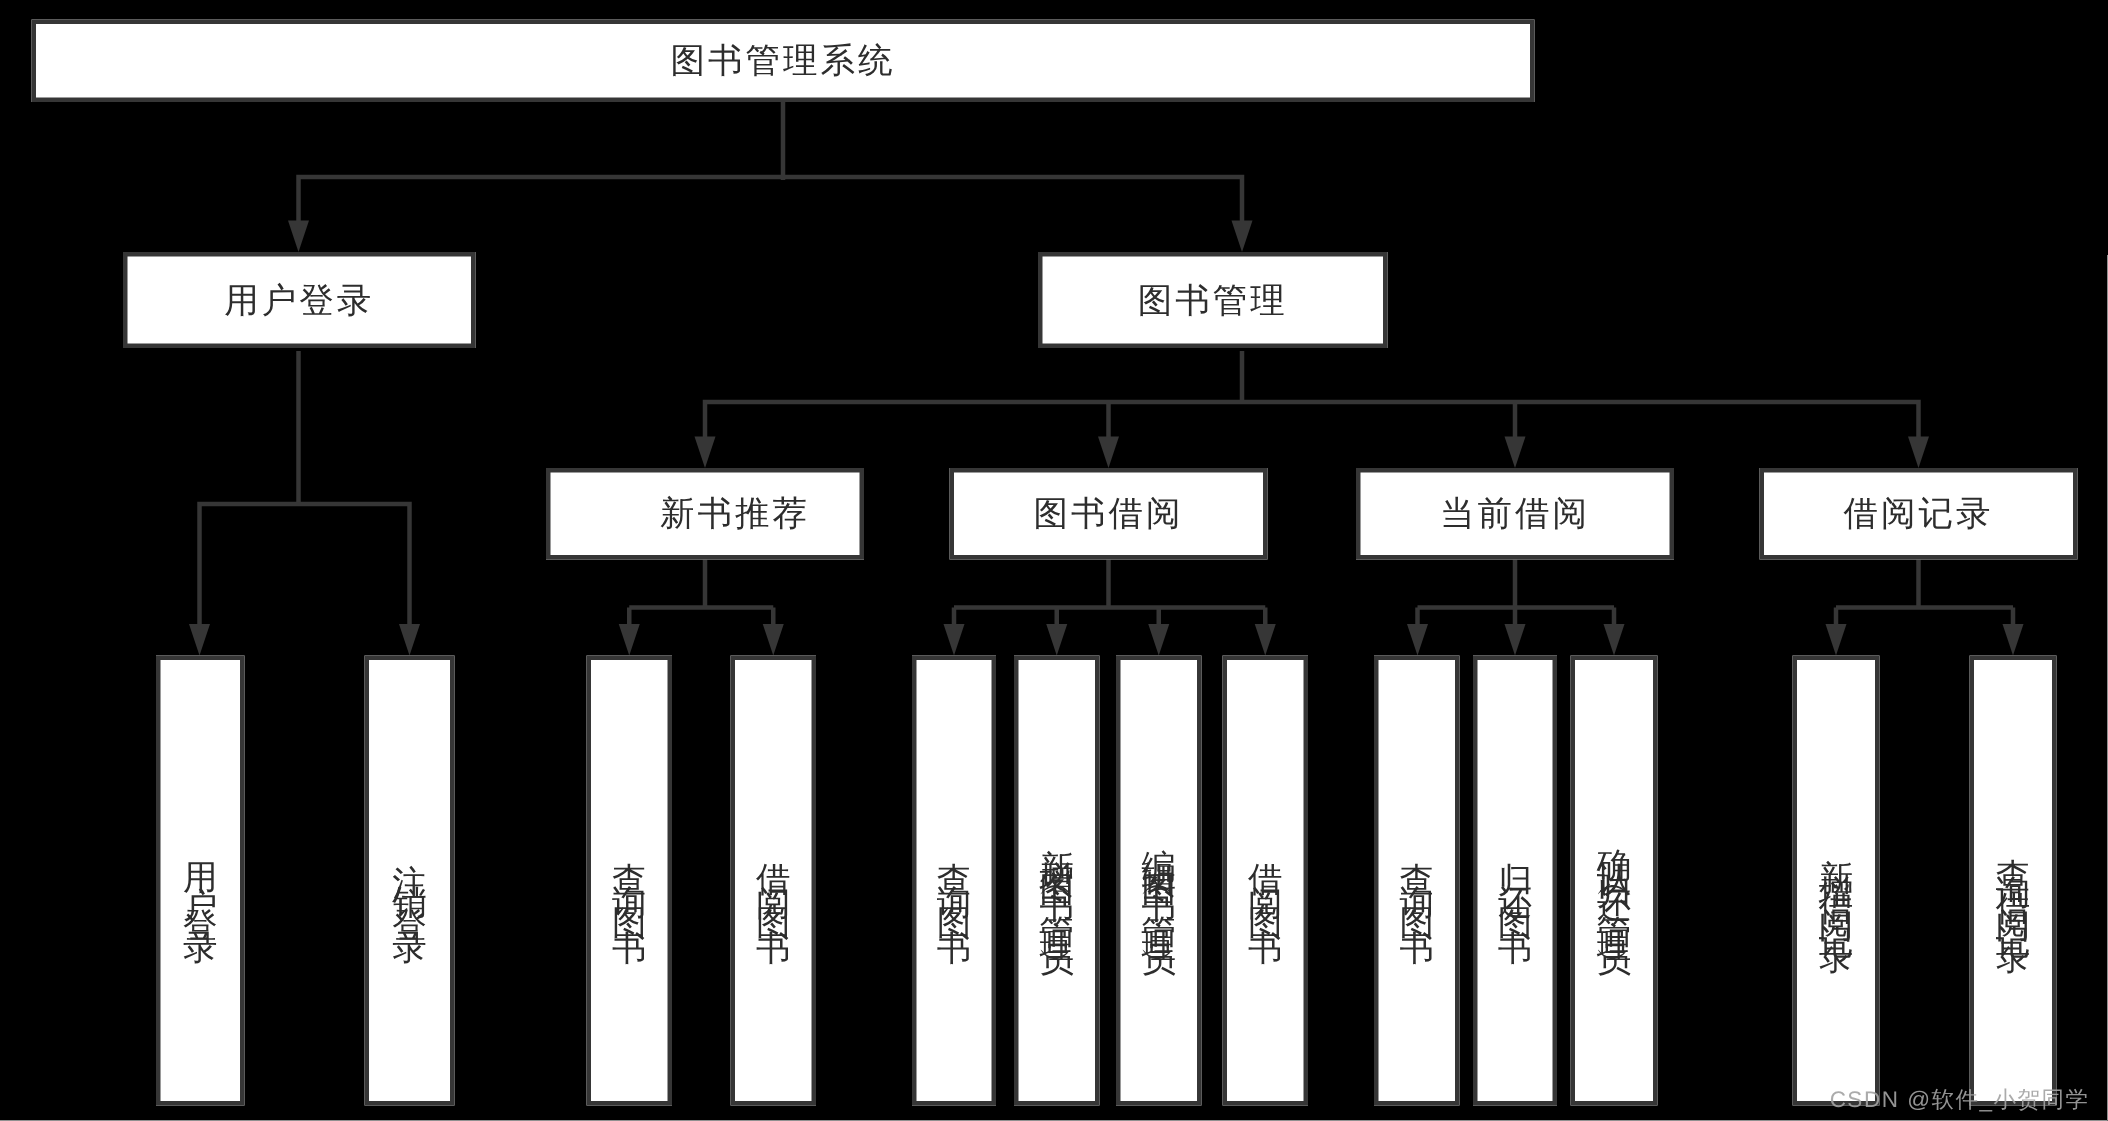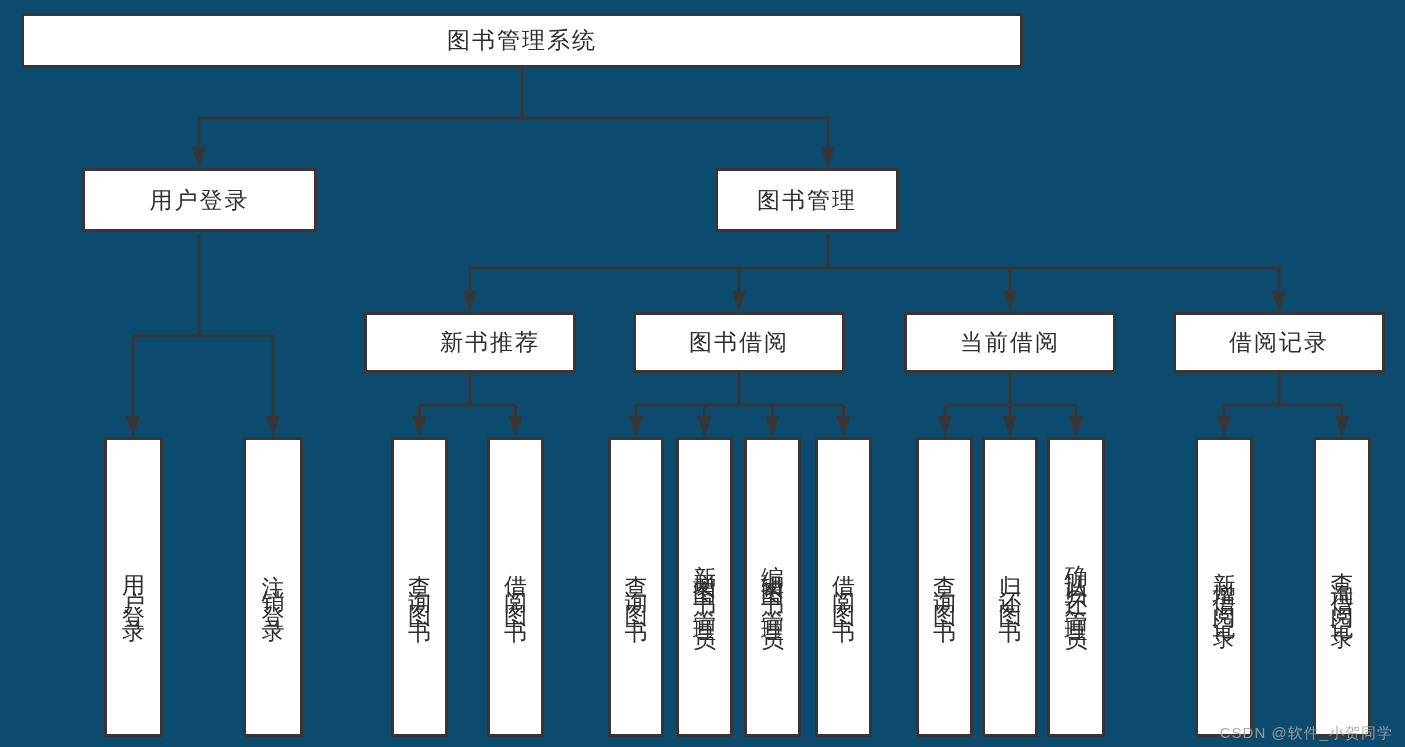--- a/index.html
+++ b/index.html
@@ -1,17 +1,17 @@
 <!DOCTYPE html>
 <html><head>
 <meta charset="utf-8">
 <style>
   html,body{margin:0;padding:0;background:#ffffff;}
   .stage{
-    position:relative;width:1405px;height:747px;background:#0c4a6e;overflow:hidden;
+    position:relative;width:1405px;height:747px;background:#000000;overflow:hidden;
     font-family:"Liberation Sans","DejaVu Sans",sans-serif;
   }
   .wires{position:absolute;left:0;top:0;z-index:0;}
   .box{
     position:absolute;box-sizing:border-box;border:3px solid #363636;background:#ffffff;
     display:flex;align-items:center;justify-content:center;
     color:#2d2d2d;z-index:1;text-align:center;
   }
   .h{font-size:23px;letter-spacing:2px;white-space:nowrap;}
   .v{writing-mode:vertical-rl;text-orientation:mixed;font-size:23px;line-height:1;}
@@ -82,21 +82,21 @@
       <polygon points="1003,416 1017,416 1010,437"></polygon>
       <polygon points="1069,416 1083,416 1076,437"></polygon>
       <polygon points="1217,416 1231,416 1224,437"></polygon>
       <polygon points="1335,416 1349,416 1342,437"></polygon>
     </g>
   </svg>
 
   <div class="box h" style="left:21px;top:13px;width:1002px;height:55px;">图书管理系统</div>
 
   <div class="box h" style="left:82px;top:168px;width:235px;height:64px;">用户登录</div>
-  <div class="box h" style="left:715px;top:168px;width:184px;height:64px;">图书管理</div>
+  <div class="box h" style="left:692px;top:168px;width:233px;height:64px;">图书管理</div>
 
   <div class="box h" style="left:364px;top:312px;width:212px;height:61px;padding-left:40px;">新书推荐</div>
   <div class="box h" style="left:633px;top:312px;width:212px;height:61px;">图书借阅</div>
   <div class="box h" style="left:904px;top:312px;width:212px;height:61px;">当前借阅</div>
   <div class="box h" style="left:1173px;top:312px;width:212px;height:61px;">借阅记录</div>
 
   <div class="box v v4" style="left:104px;top:437px;width:59px;height:300px;">用户登录</div>
   <div class="box v v4" style="left:243px;top:437px;width:60px;height:300px;">注销登录</div>
 
   <div class="box v v4" style="left:391px;top:437px;width:57px;height:300px;">查询图书</div>

